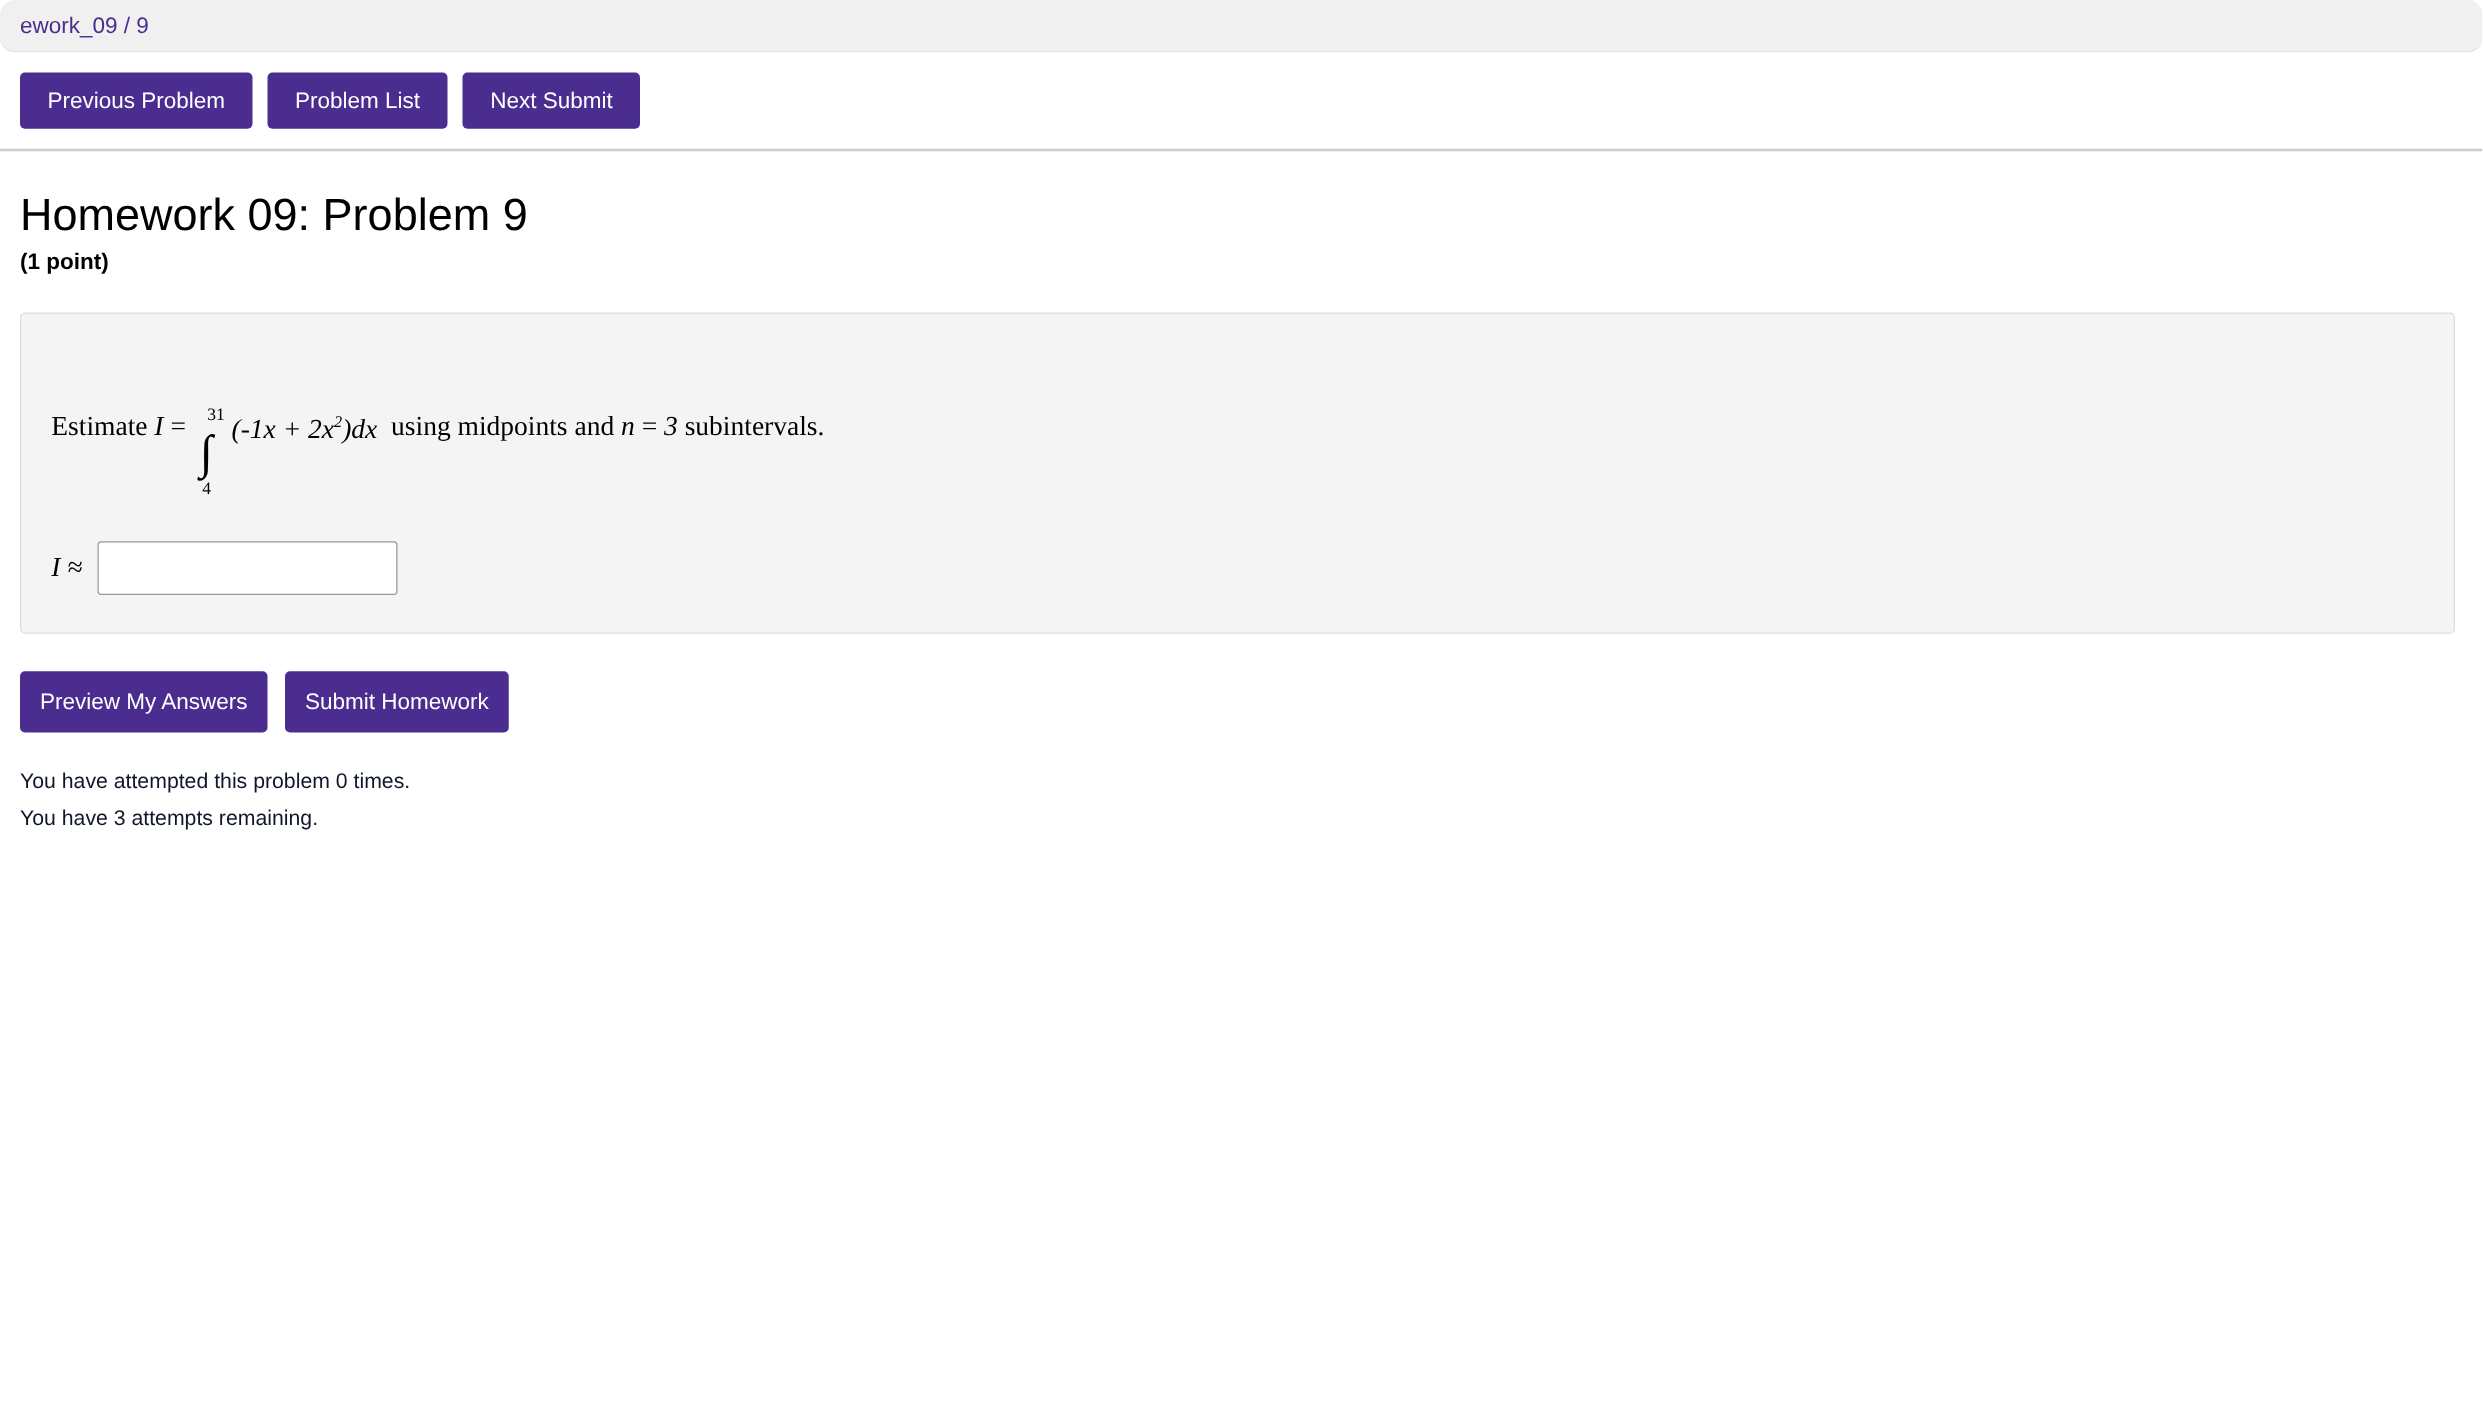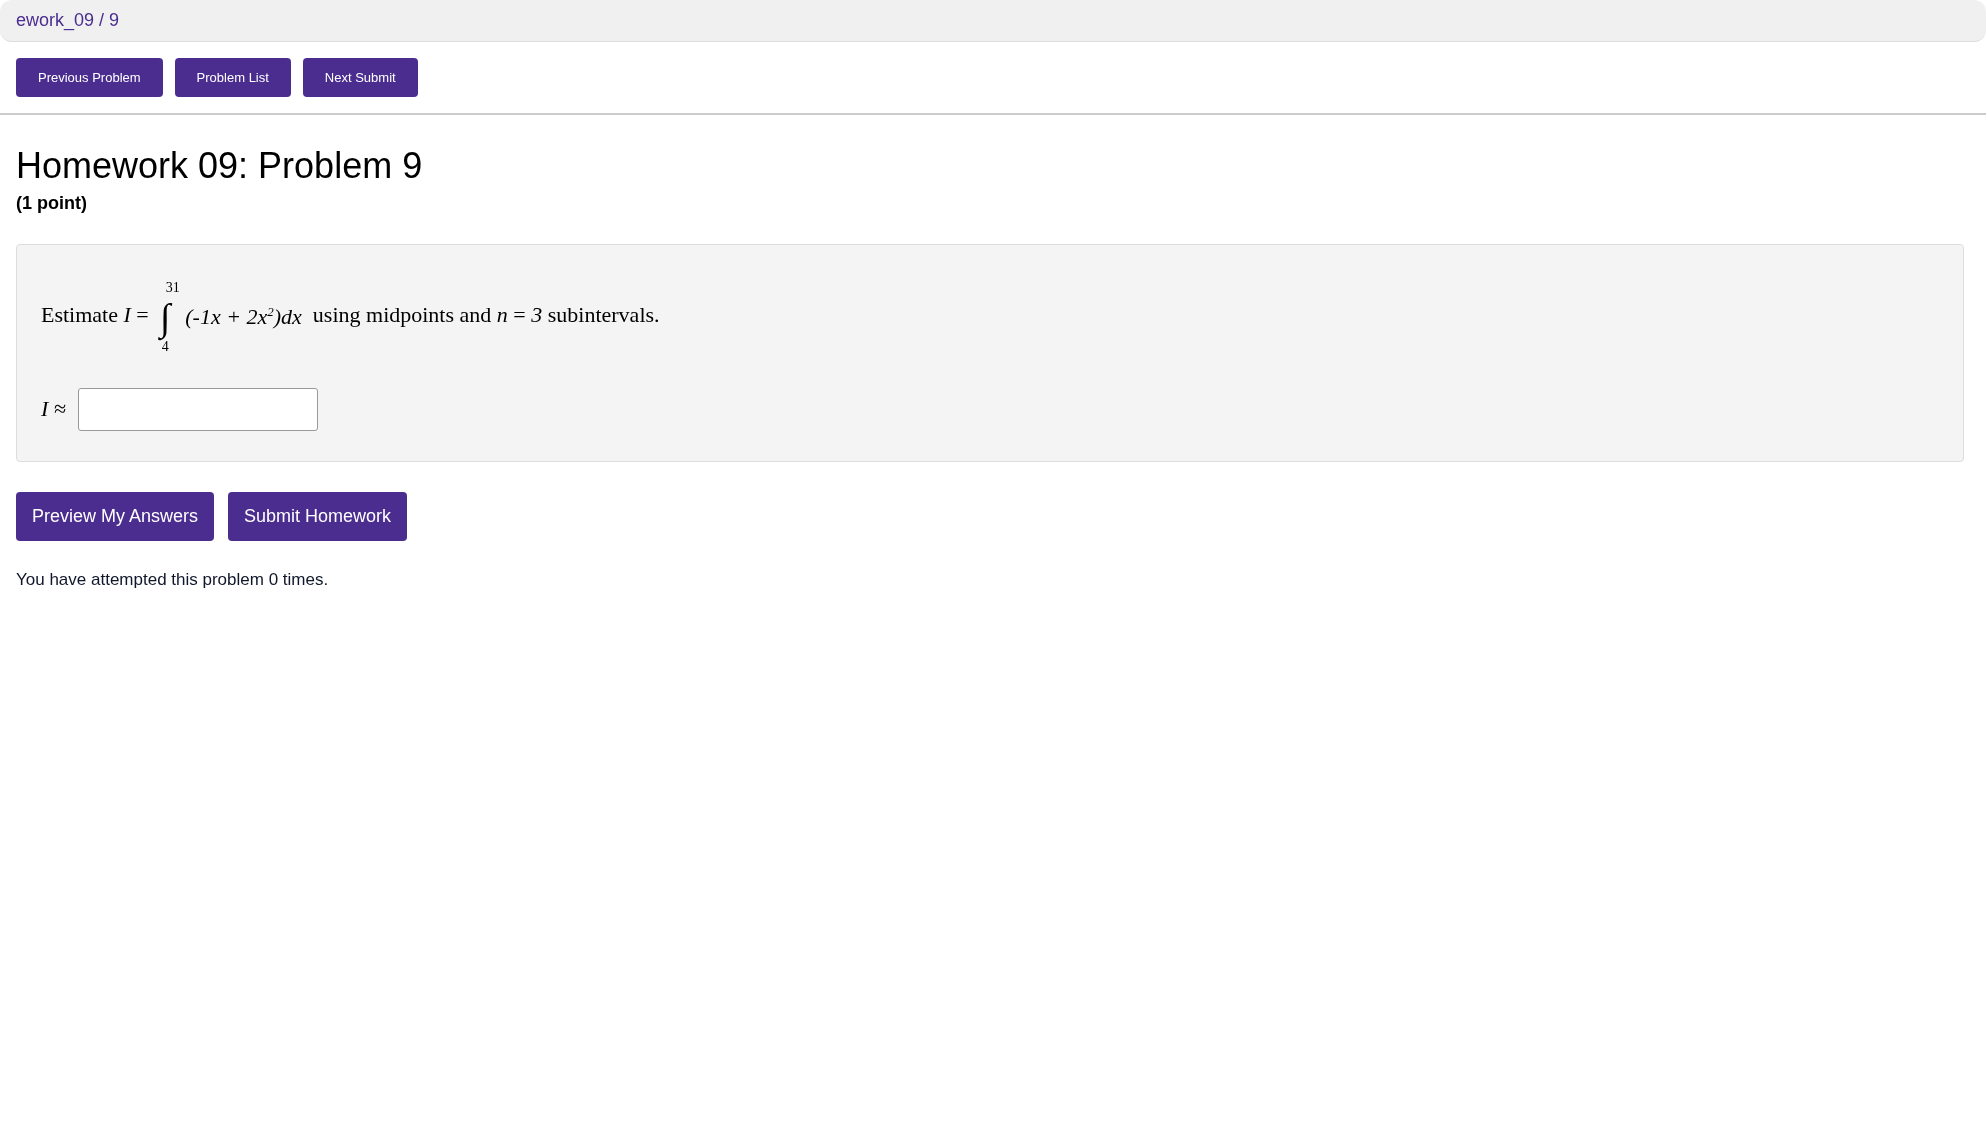--- a/index.html
+++ b/index.html
@@ -36,21 +36,21 @@
       gap: 12px;
       align-items: center;
     }
 
     .nav-btn {
       background: #4a2d8f;
       color: #fff;
       border: none;
       border-radius: 4px;
       padding: 12px 22px;
-      font-size: 13px;
+      font-size: 18px;
       cursor: pointer;
       font-weight: 500;
     }
 
     .main-content {
       padding: 30px 16px 30px 16px;
       max-width: 1980px;
     }
 
     .problem-title {
@@ -161,21 +161,21 @@
 
   <div class="problem-title">Homework 09: Problem 9</div>
   <div class="problem-points">(1 point)</div>
 
   <div class="problem-box">
 
     <div class="problem-statement">
       <span class="problem-math">
         Estimate&nbsp;<span class="math-italic">I</span>&nbsp;=&nbsp;
         <span class="integral-container">
-          <span style="display:inline-flex; flex-direction:column; align-items:flex-start; font-size:14px; font-family:'Times New Roman',serif; vertical-align:middle; margin-right:-4px;">
+          <span style="display:inline-flex; flex-direction:column; align-items:flex-start; font-size:14px; font-family:'Times New Roman',serif; vertical-align:middle; margin-right:-4px;margin-top:39px;">
             <span style="font-size:14px; margin-left:6px;">31</span>
             <span style="font-size:38px; line-height:0.9; font-style:normal;">∫</span>
             <span style="font-size:14px; margin-left:2px;">4</span>
           </span>
           &nbsp;<span class="math-italic">(-1x + 2x<sup class="superscript">2</sup>)dx</span>
         </span>
         &nbsp;using midpoints and&nbsp;<span class="math-italic">n</span>&nbsp;=&nbsp;<span class="math-italic">3</span>&nbsp;subintervals.
       </span>
     </div>
 
@@ -185,15 +185,16 @@
     </div>
   </div>
 
   <div class="action-btns">
     <button class="action-btn">Preview My Answers</button>
     <button class="action-btn">Submit Homework</button>
   </div>
 
   <div class="attempt-info">
     <div>You have attempted this problem 0 times.</div>
+    <div>You have 3 attempts remaining.</div>
   </div>
 
 </div>
 
 </body></html>

